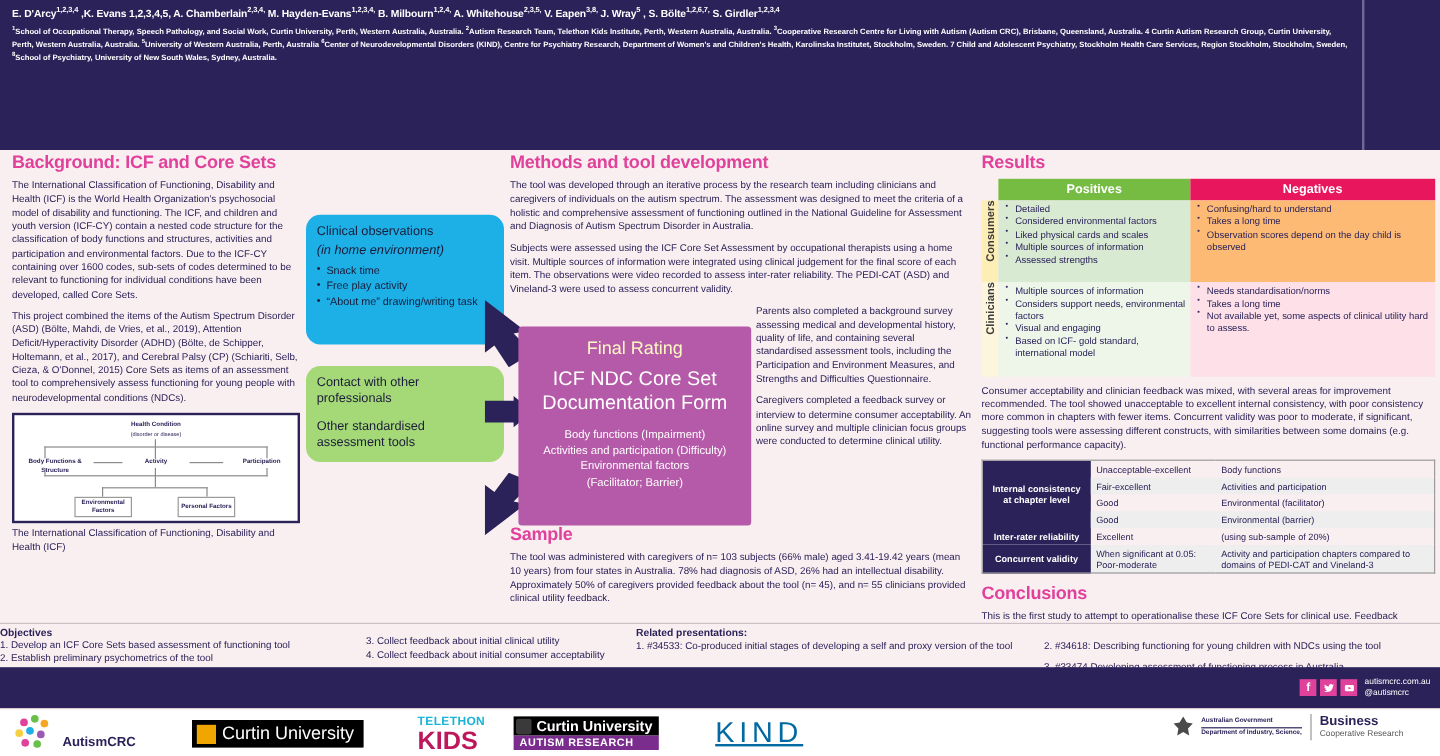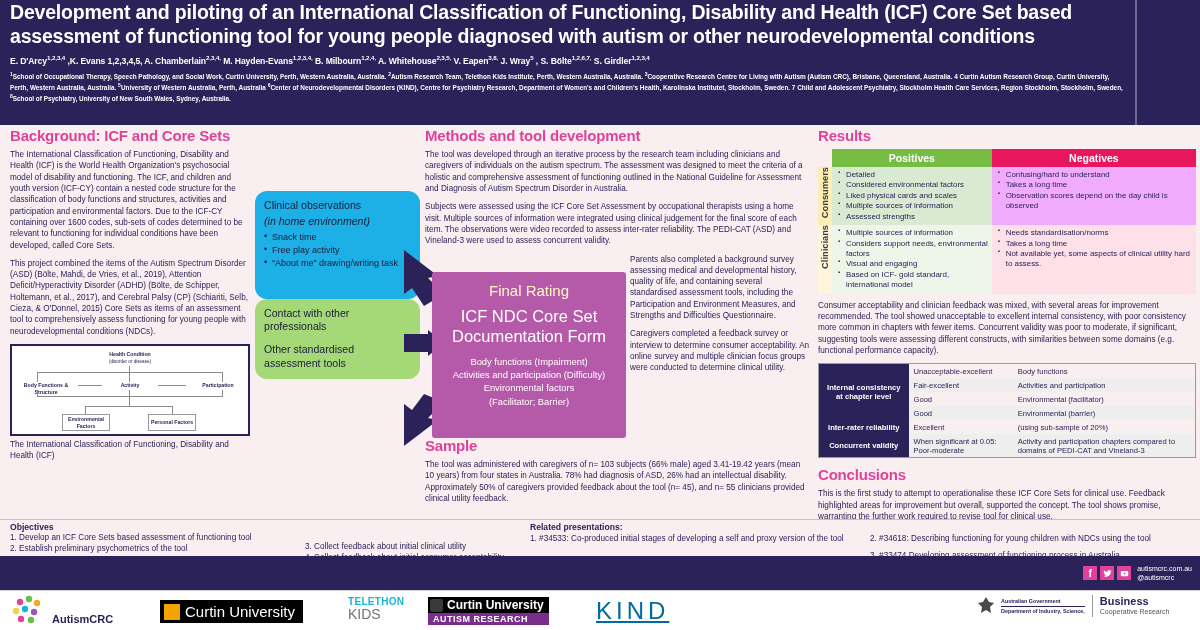--- a/index.html
+++ b/index.html
@@ -120,24 +120,24 @@
   .side-label {
     width: 14px; text-align: center; font-size: 9.3px; font-weight: bold;
     color: #3b3b3b;
   }
   .side-label span {
     writing-mode: vertical-rl; transform: rotate(180deg); display: inline-block;
   }
   .side-consumers { background: #fdeeb6; }
   .side-clinicians { background: #fdf6dc; }
   .cell-pos-1 { background: #d9ead3; }
-  .cell-neg-1 { background: #f0abfc; }
+  .cell-neg-1 { background: #fdba74; }
   .cell-pos-2 { background: #eef6ea; }
   .cell-neg-2 { background: #fde0e8; }
-  .res-table ul { list-style: none; padding: 3px 4px 3px 6px; }
+  .res-table ul { list-style: none; padding: 3px 4px 13px 6px; }
   .res-table li {
     position: relative; padding-left: 8px; font-size: 7.9px;
     line-height: 1.32; color: #2b2259;
   }
   .res-table li:before {
     content: "▪"; position: absolute; left: 0; top: -1px; font-size: 6px;
   }
 
   
   .psy-table { border: 1px solid #9b9b9b; margin-top: 3px; }
@@ -185,21 +185,20 @@
     width: 16px; height: 16px; background: #f0a500; margin-right: 5px;
     display: inline-block;
   }
 </style>
 </head>
 <body>
 
 <div id="poster">
 
   <div class="header">
-    <div class="title">Development and piloting of an International Classification of Functioning, Disability and Health (ICF) Core Set based assessment of functioning tool for young people diagnosed with autism or other neurodevelopmental conditions</div>
     <div class="authors">E. D'Arcy<sup>1,2,3,4</sup> ,K. Evans 1,2,3,4,5, A. Chamberlain<sup>2,3,4,</sup> M. Hayden-Evans<sup>1,2,3,4,</sup> B. Milbourn<sup>1,2,4,</sup> A. Whitehouse<sup>2,3,5,</sup> V. Eapen<sup>3,8,</sup> J. Wray<sup>5</sup> , S. Bölte<sup>1,2,6,7,</sup> S. Girdler<sup>1,2,3,4</sup></div>
     <div class="affiliations"><sup>1</sup>School of Occupational Therapy, Speech Pathology, and Social Work, Curtin University, Perth, Western Australia, Australia. <sup>2</sup>Autism Research Team, Telethon Kids Institute, Perth, Western Australia, Australia. <sup>3</sup>Cooperative Research Centre for Living with Autism (Autism CRC), Brisbane, Queensland, Australia. 4 Curtin Autism Research Group, Curtin University, Perth, Western Australia, Australia. <sup>5</sup>University of Western Australia, Perth, Australia <sup>6</sup>Center of Neurodevelopmental Disorders (KIND), Centre for Psychiatry Research, Department of Women's and Children's Health, Karolinska Institutet, Stockholm, Sweden. 7 Child and Adolescent Psychiatry, Stockholm Health Care Services, Region Stockholm, Stockholm, Sweden, <sup>8</sup>School of Psychiatry, University of New South Wales, Sydney, Australia.</div>
   </div>
   <div class="header-right-strip"></div>
 
   <div class="col" id="col1">
     <div class="section-head">Background: ICF and Core Sets</div>
     <div class="body-text">The International Classification of Functioning, Disability and Health (ICF) is the World Health Organization's psychosocial model of disability and functioning. The ICF, and children and youth version (ICF-CY) contain a nested code structure for the classification of body functions and structures, activities and participation and environmental factors. Due to the ICF-CY containing over 1600 codes, sub-sets of codes determined to be relevant to functioning for individual conditions have been developed, called Core Sets.</div>
     <div class="body-text">This project combined the items of the Autism Spectrum Disorder (ASD) (Bölte, Mahdi, de Vries, et al., 2019), Attention Deficit/Hyperactivity Disorder (ADHD) (Bölte, de Schipper, Holtemann, et al., 2017), and Cerebral Palsy (CP) (Schiariti, Selb, Cieza, &amp; O'Donnel, 2015) Core Sets as items of an assessment tool to comprehensively assess functioning for young people with neurodevelopmental conditions (NDCs).</div>
 
@@ -225,31 +224,31 @@
       <div class="fig-line" style="left:73px; top:60px; width:1px; height:8px;"></div>
       <div class="fig-line" style="left:160px; top:60px; width:1px; height:8px;"></div>
       <div class="fig-box" style="left:50px; top:68px; width:48px; height:17px;">Environmental Factors</div>
       <div class="fig-box" style="left:136px; top:68px; width:48px; height:17px;">Personal Factors</div>
     </div>
     <div class="fig-cap">The International Classification of Functioning, Disability and Health (ICF)</div>
   </div>
 
   <div class="col" id="col2">
 
-    <div class="flowbox fb-blue" style="margin-top:36px; min-height:108px;">
+    <div class="flowbox fb-blue" style="margin-top:24px; min-height:108px;">
       <div class="fb-title">Clinical observations</div>
       <div class="fb-title" style="font-style:italic; margin-bottom:4px;">(in home environment)</div>
       <ul>
         <li>Snack time</li>
         <li>Free play activity</li>
         <li>“About me” drawing/writing task</li>
       </ul>
     </div>
 
-    <div class="flowbox fb-green" style="min-height:68px;border-radius:12px;">
+    <div class="flowbox fb-green" style="margin-top:18px; min-height:68px;border-radius:12px;">
       <div style="font-size:10.6px; line-height:1.25;">Contact with other professionals</div>
       <div style="font-size:10.6px; line-height:1.25; margin-top:10px;">Other standardised assessment tools</div>
     </div>
   </div>
 
   <svg class="arrow" style="left:404px; top:250px; width:46px; height:56px;" viewBox="0 0 46 56">
     <polygon points="0,0 34,26 24,28 40,44 20,56 8,38 0,44" fill="#2b2259"></polygon>
   </svg>
   <svg class="arrow" style="left:404px; top:330px; width:40px; height:26px;" viewBox="0 0 40 26">
     <polygon points="0,4 24,4 24,0 40,13 24,26 24,22 0,22" fill="#2b2259"></polygon>
@@ -365,26 +364,26 @@
         <td>Activity and participation chapters compared to domains of PEDI-CAT and Vineland-3</td>
       </tr>
     </tbody>
       </table>
 
     <div class="section-head" style="margin-top:8px;">Conclusions</div>
     <div class="body-text">This is the first study to attempt to operationalise these ICF Core Sets for clinical use. Feedback highlighted areas for improvement but overall, supported the concept. The tool shows promise, warranting the further work required to revise tool for clinical use.</div>
   </div>
 
   <div class="objectives">
-    <div style="position:absolute; left:10px; top:2px; width:290px;">
+    <div style="position:absolute; left:0; top:2px; width:290px;">
       <div class="obj-title">Objectives</div>
       <div class="obj-item">1. Develop an ICF Core Sets based assessment of functioning tool</div>
       <div class="obj-item">2. Establish preliminary psychometrics of the tool</div>
     </div>
-    <div style="position:absolute; left:305px; top:21px; width:260px;">
+    <div style="position:absolute; left:305px; top:9px; width:260px;">
       <div class="obj-item">3. Collect feedback about initial clinical utility</div>
       <div class="obj-item">4. Collect feedback about initial consumer acceptability</div>
     </div>
     <div style="position:absolute; left:530px; top:2px; width:100px;">
       <div class="obj-title">Related presentations:</div>
     </div>
     <div style="position:absolute; left:530px; top:13px; width:330px;">
       <div class="obj-item">1.   #34533: Co-produced initial stages of developing a self and proxy version of the tool</div>
     </div>
     <div style="position:absolute; left:870px; top:13px; width:325px;">
@@ -429,21 +428,21 @@
       <div style="position:absolute; left:44px; top:19px; font-size:11px; font-weight:bold; color:#2b2259; white-space:nowrap;">AutismCRC</div>
     </div>
 
     <div class="logo curtin-black" style="left:160px; top:9px;">
       <span class="curtin-mark"></span>
       <span>Curtin University</span>
     </div>
 
     <div class="logo" style="left:348px; top:6px; line-height:1;">
       <div style="font-size:10px; font-weight:bold; color:#19b4d8; letter-spacing:0.3px;">TELETHON</div>
-      <div style="font-size:14px; font-weight:normal; color:#737373;">KIDS</div>
+      <div style="font-size:21px; font-weight:bold; color:#be185d;">KIDS</div>
     </div>
 
     <div class="logo" style="left:428px; top:6px;">
       <div style="background:#000; display:flex; align-items:center; padding:1px 5px 1px 2px;">
         <span style="width:13px;height:13px;background:#3a3a3a;display:inline-block;margin-right:4px;border-radius:2px;"></span>
         <span style="color:#fff; font-size:12px; font-weight:bold;">Curtin University</span>
       </div>
       <div style="background:#7b2d8e; color:#fff; font-size:9px; font-weight:bold; padding:1px 5px; letter-spacing:0.5px;">AUTISM RESEARCH</div>
     </div>
 

